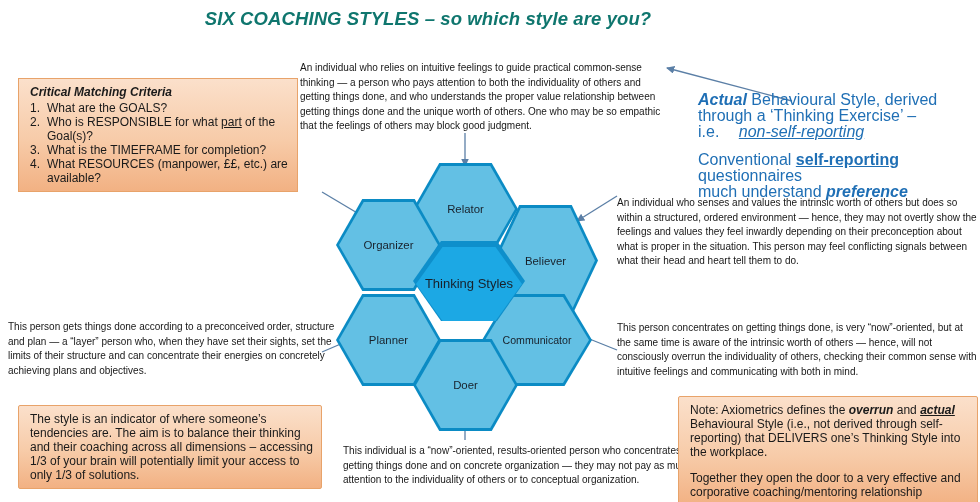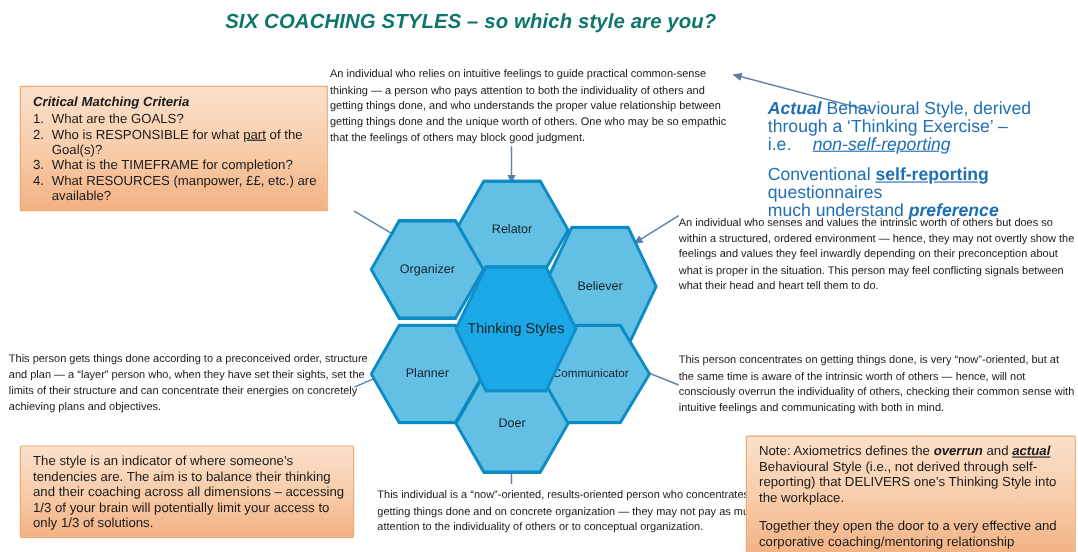--- a/index.html
+++ b/index.html
@@ -176,21 +176,21 @@
       <span class="hex-label">Organizer</span>
     </div>
   </div>
 
   <div class="hex hex-outer" style="left:493px; top:205px; width:105px; height:111px;">
     <div class="hex-inner">
       <span class="hex-label">Believer</span>
     </div>
   </div>
 
-  <div class="hex hex-center" style="left:413px; top:241px; width:112px; height:116px; z-index:3;">
+  <div class="hex hex-center" style="left:413px; top:241px; width:112px; height:80px; z-index:3;align-items:flex-end;">
     <div class="hex-inner">
       <span class="hex-label">Thinking Styles</span>
     </div>
   </div>
 
   <div class="hex hex-outer" style="left:336px; top:294px; width:105px; height:92px;justify-content:center;">
     <div class="hex-inner">
       <span class="hex-label">Planner</span>
     </div>
   </div>

